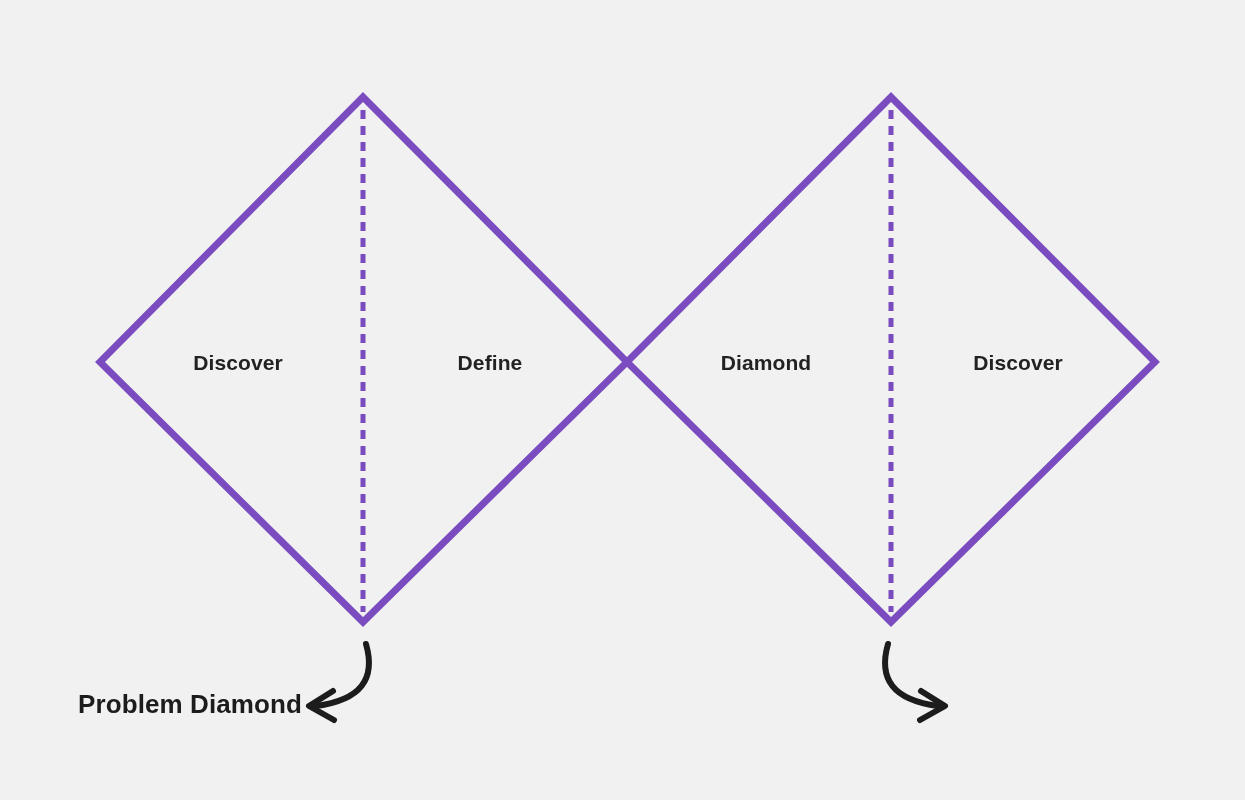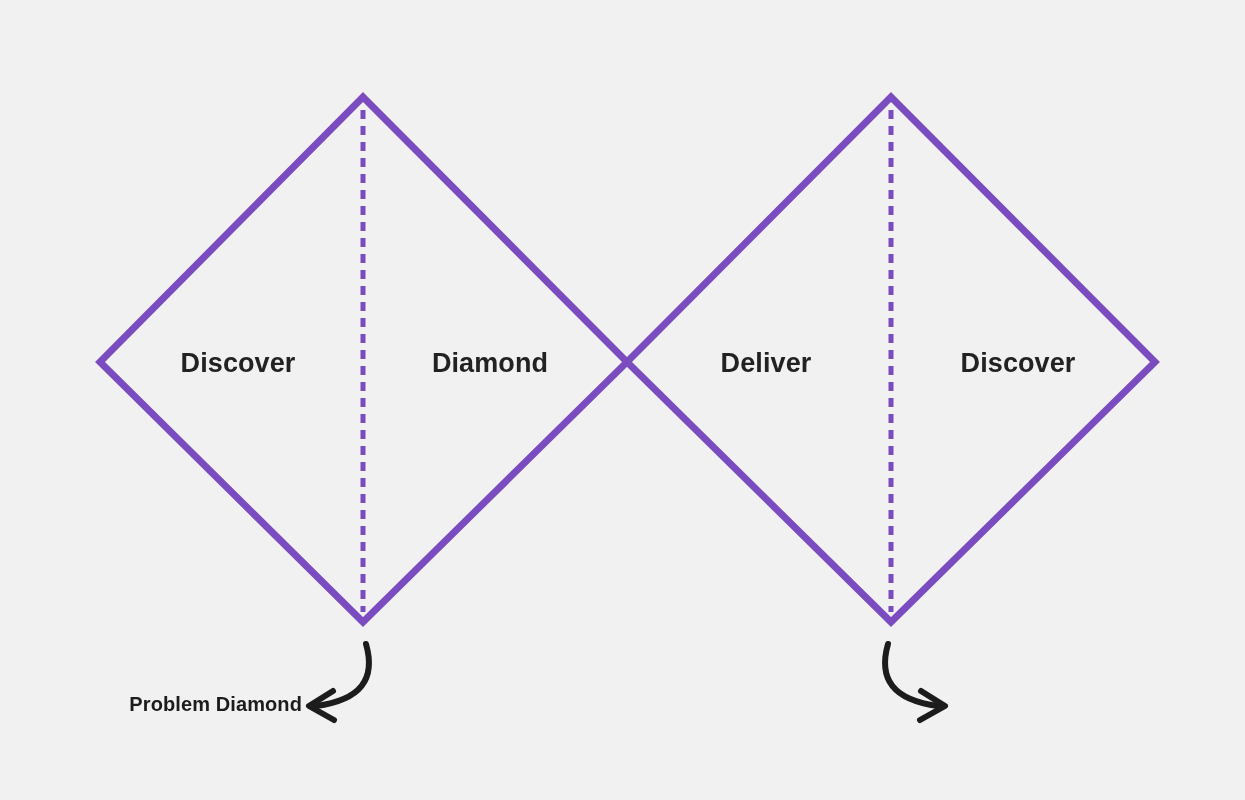--- a/index.html
+++ b/index.html
@@ -25,32 +25,32 @@
     position: absolute;
     left: 0;
     top: 0;
     width: 1245px;
     height: 800px;
     display: block;
   }
   .phase-label {
     position: absolute;
     font-family: "Liberation Sans", sans-serif;
-    font-size: 27px;
+    font-size: 21px;
     font-weight: bold;
     color: #222222;
     letter-spacing: 0.1px;
     white-space: nowrap;
     transform: translate(-50%, -50%);
     text-align: center;
   }
   .annotation-label {
     position: absolute;
     font-family: "Liberation Sans", sans-serif;
-    font-size: 20px;
+    font-size: 26px;
     font-weight: bold;
     color: #1c1c1c;
     letter-spacing: 0.1px;
     white-space: nowrap;
     transform: translate(0, -50%);
   }
   .annotation-label.right-aligned {
     transform: translate(-100%, -50%);
   }
 </style>
@@ -76,22 +76,22 @@
 
     <g>
       <path d="M 888 644 C 878 679 893 700 938 706" fill="none" stroke="#1c1c1c" stroke-width="6" stroke-linecap="round"></path>
       <path d="M 921 691 L 945 706 L 920 720" fill="none" stroke="#1c1c1c" stroke-width="6" stroke-linecap="round" stroke-linejoin="round"></path>
     </g>
 
   </svg>
 
   <div class="phase-label" style="left:238px; top:363px;">Discover</div>
 
-  <div class="phase-label" style="left:490px; top:363px;">Diamond</div>
+  <div class="phase-label" style="left:490px; top:363px;">Define</div>
 
-  <div class="phase-label" style="left:766px; top:363px;">Deliver</div>
+  <div class="phase-label" style="left:766px; top:363px;">Diamond</div>
 
   <div class="phase-label" style="left:1018px; top:363px;">Discover</div>
 
   <div class="annotation-label right-aligned" style="left:302px; top:704px;">Problem Diamond</div>
 
 
 </div>
 
 </body></html>

